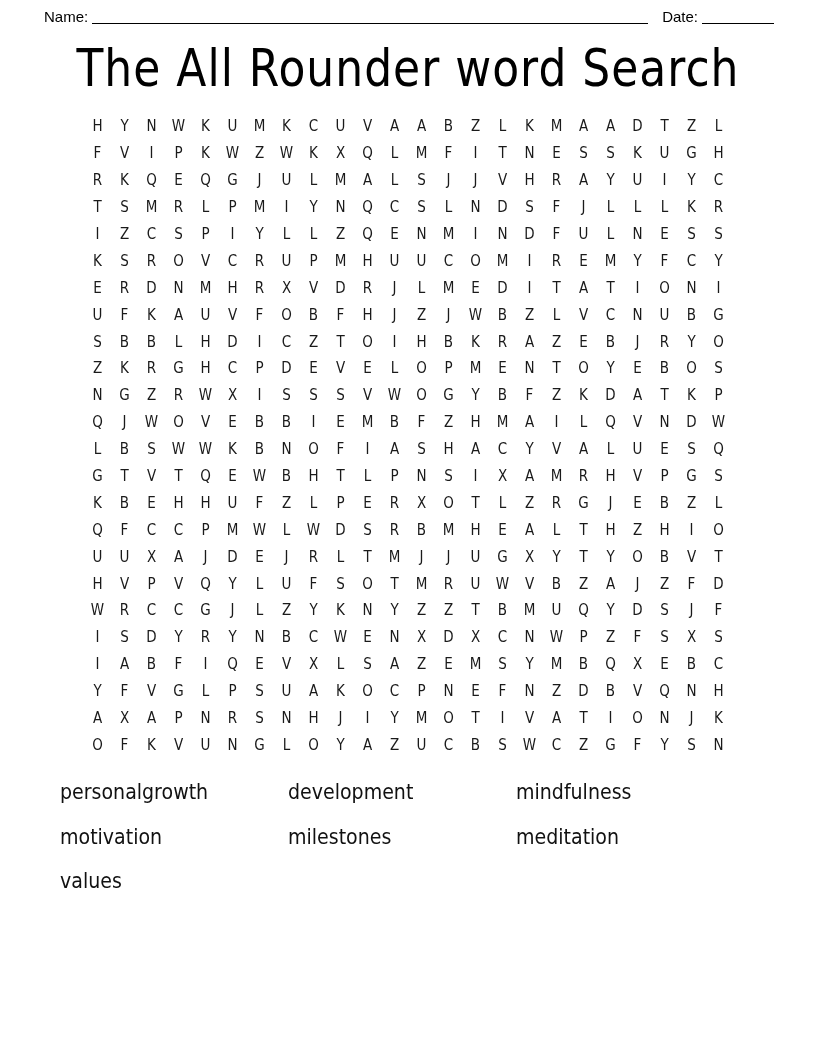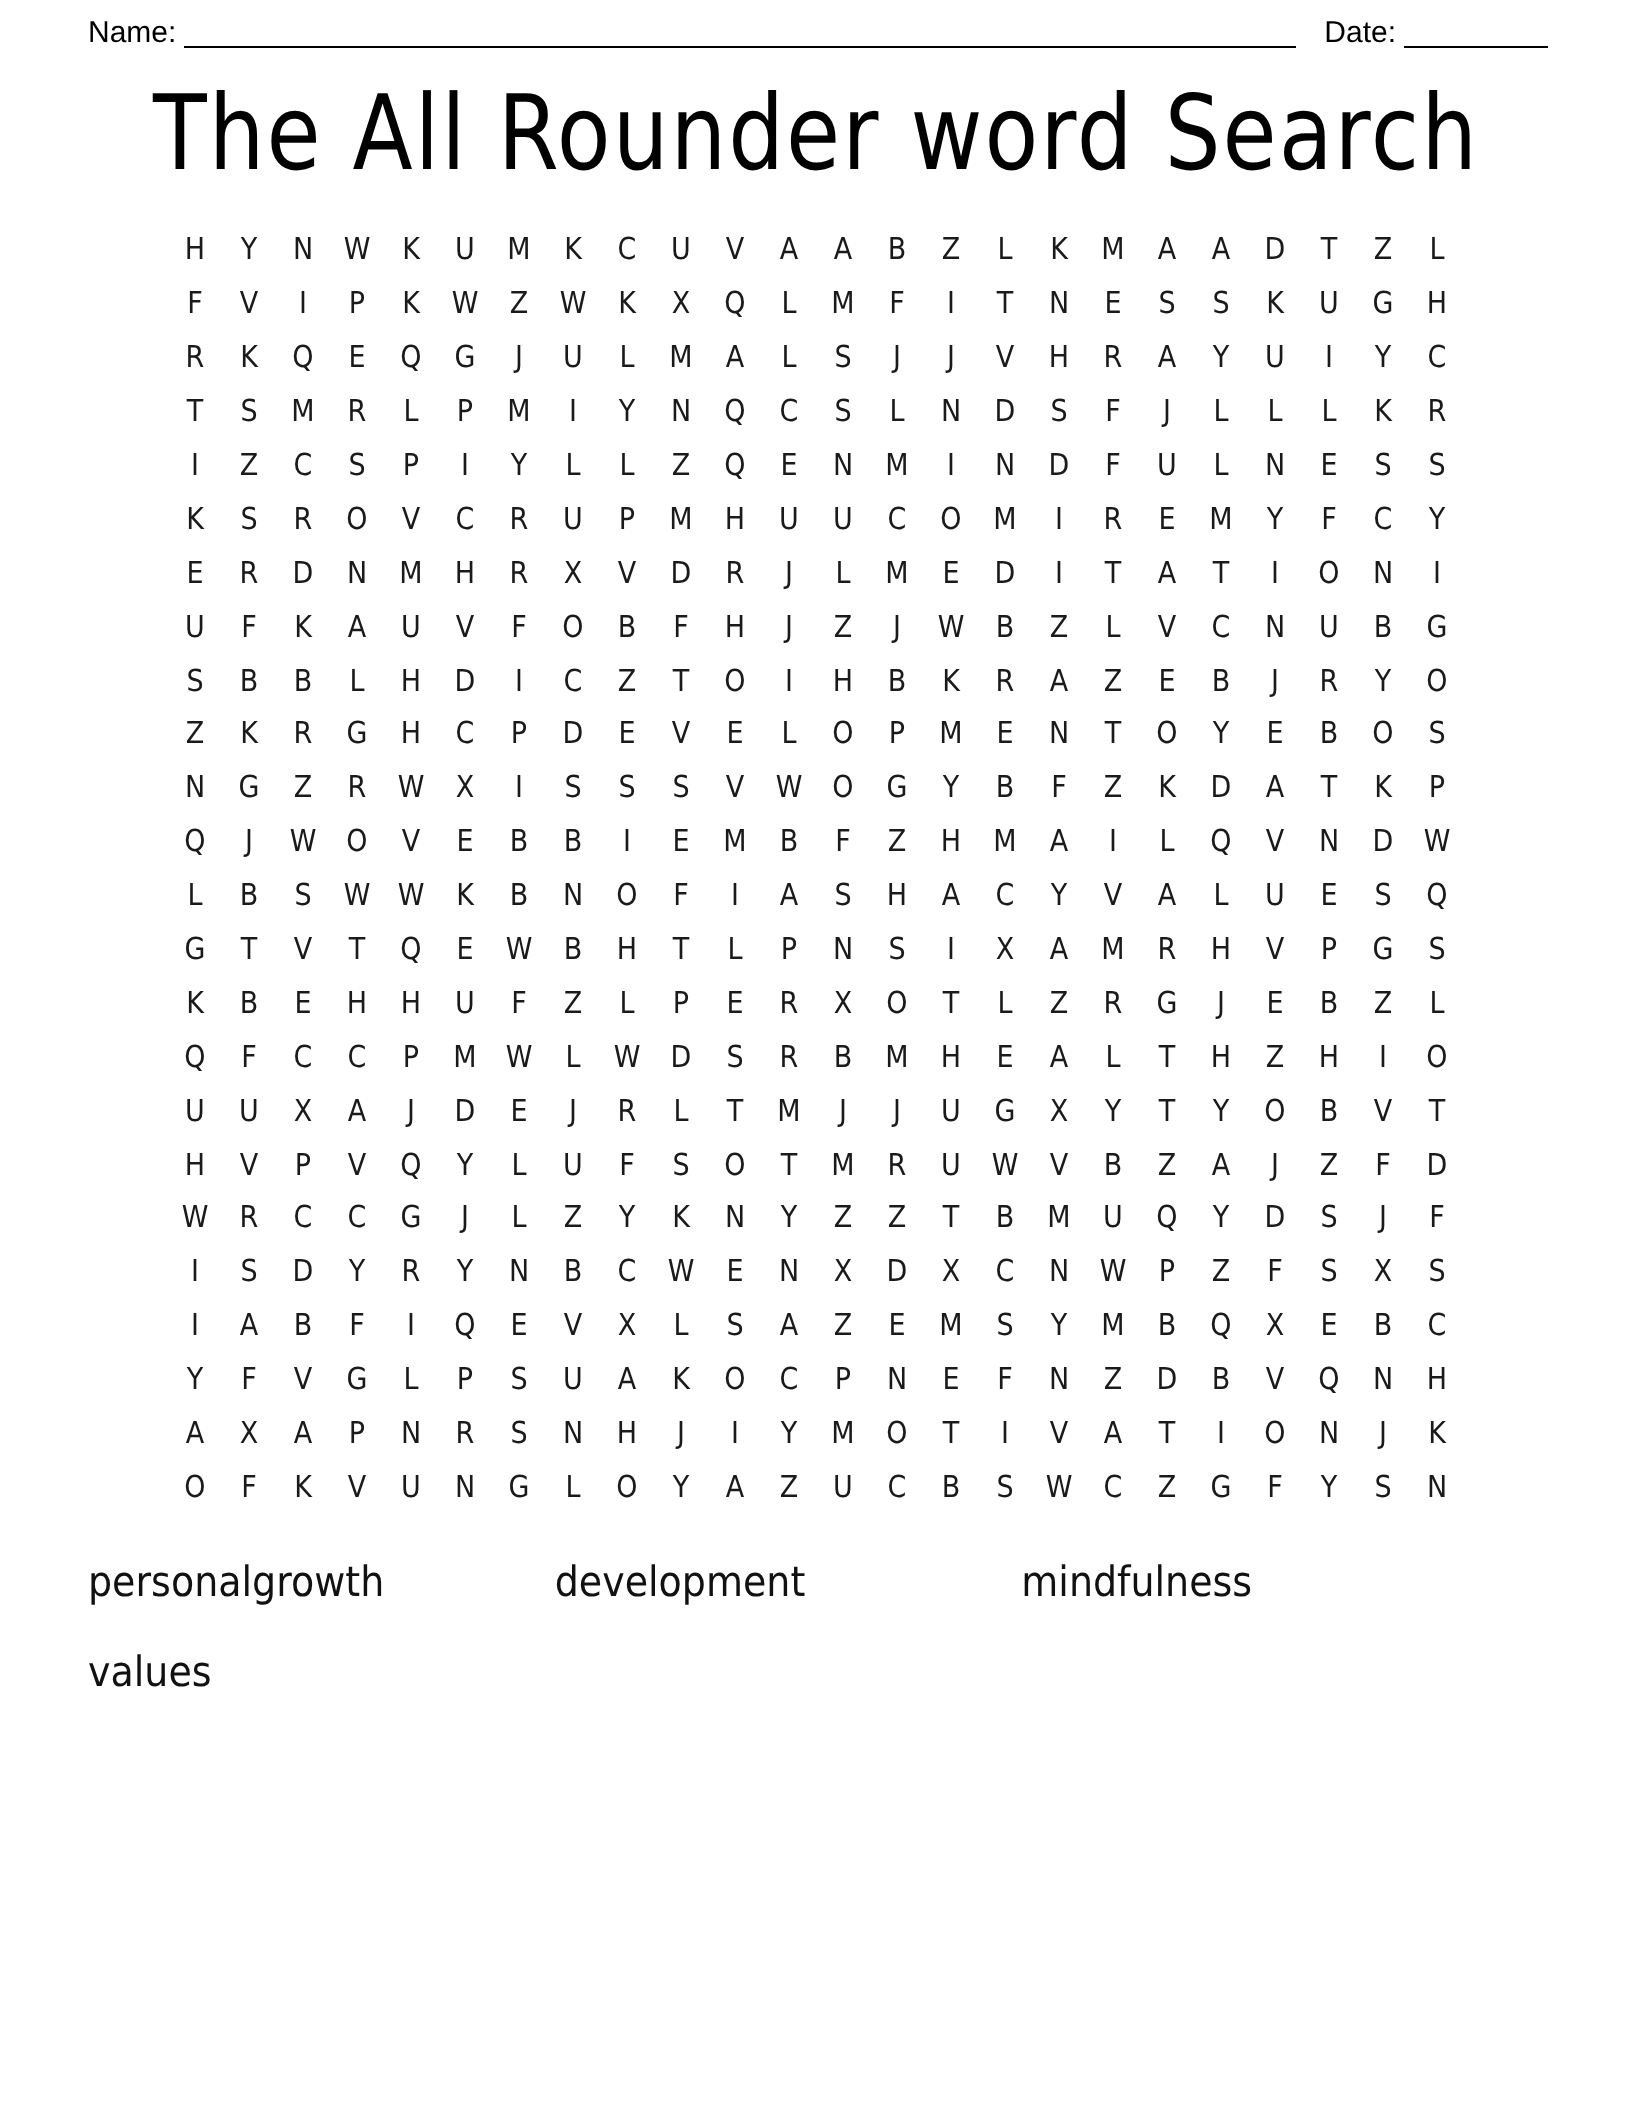--- a/index.html
+++ b/index.html
@@ -89,20 +89,21 @@
   .word-list {
     position: absolute;
     top: 778px;
     left: 44px;
     width: 700px;
   }
   .word-row {
     display: flex;
     height: 44.5px;
     align-items: flex-start;
+    margin-left: 16px;
   }
   .word-cell {
     width: 240px;
     font-family: "DejaVu Sans", sans-serif;
     font-size: 19px;
     line-height: 24px;
     color: #111111;
     white-space: nowrap;
     transform: scaleY(1.1);
     transform-origin: left top;
@@ -748,17 +749,22 @@
     </div>
   </div>
 
 <div class="word-list">
     <div class="word-row">
       <span class="word-cell">personalgrowth</span>
       <span class="word-cell">development</span>
       <span class="word-cell">mindfulness</span>
     </div>
     <div class="word-row">
+      <span class="word-cell">motivation</span>
+      <span class="word-cell">milestones</span>
+      <span class="word-cell">meditation</span>
+    </div>
+    <div class="word-row">
       <span class="word-cell">values</span>
       <span class="word-cell empty"></span>
       <span class="word-cell empty"></span>
     </div>
   </div>
 
 </body></html>

